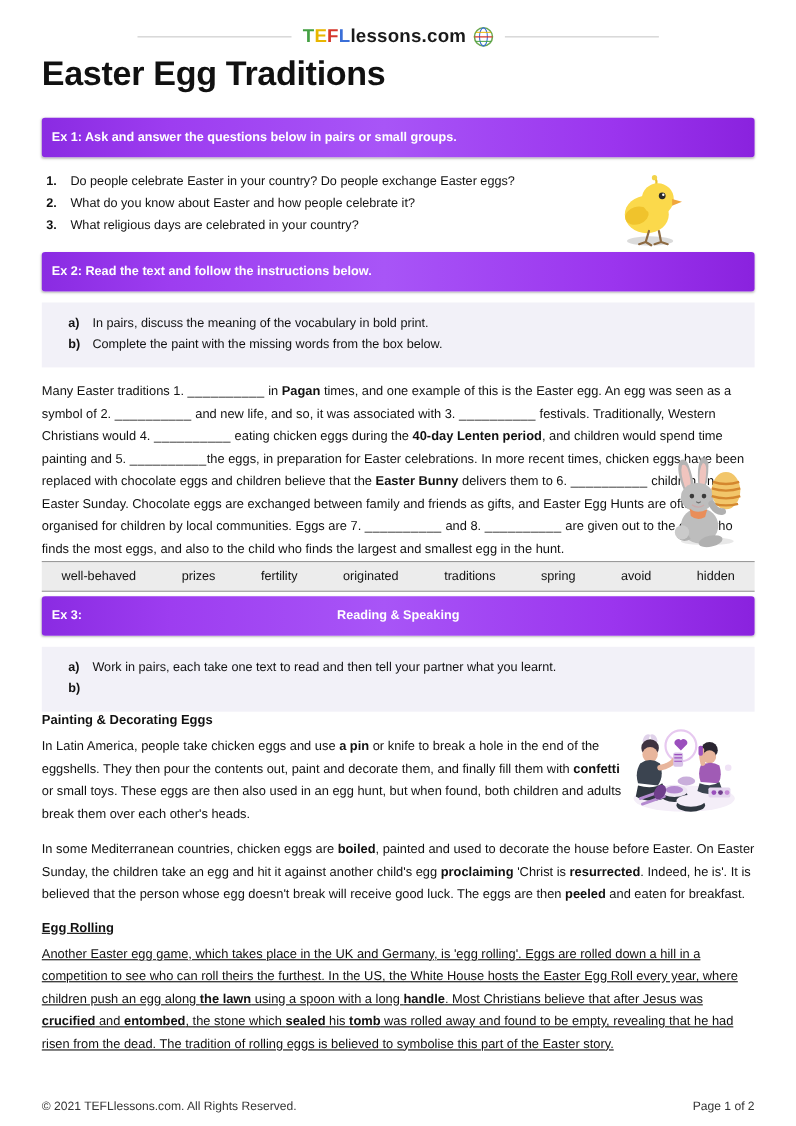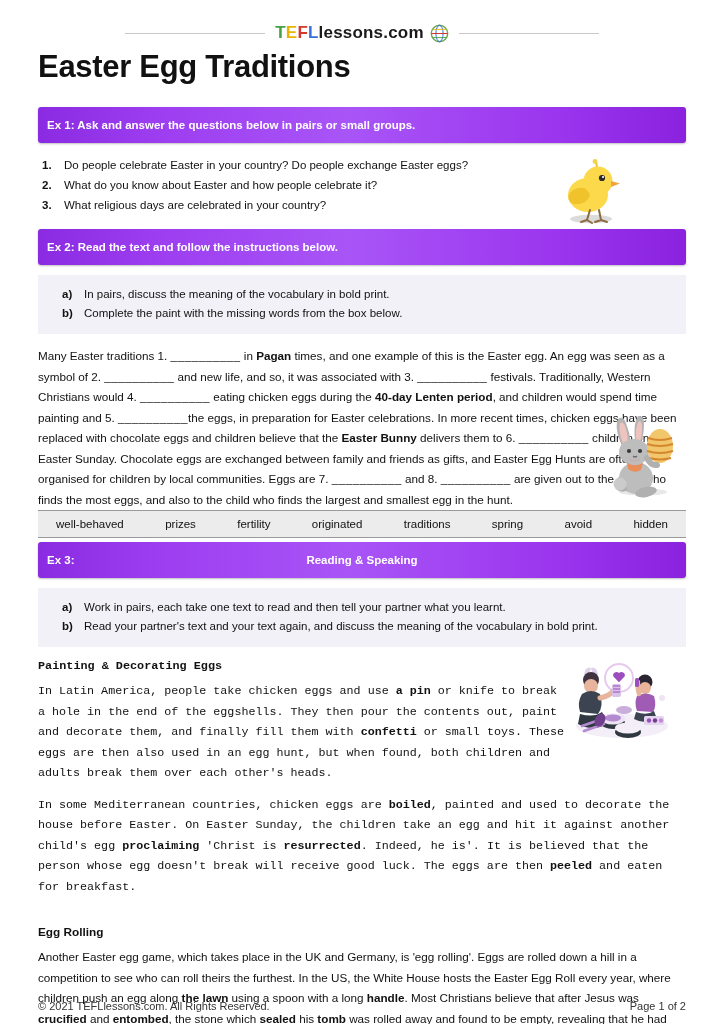--- a/index.html
+++ b/index.html
@@ -285,25 +285,24 @@
     </div>
   </div>
 
   <div class="instr-box">
     <div class="instr-row">
       <span class="mk">a)</span>
       <span>Work in pairs, each take one text to read and then tell your partner what you learnt.</span>
     </div>
     <div class="instr-row">
       <span class="mk">b)</span>
-      <span>Read your partner's text and your text again, and discuss the meaning of the vocabulary in bold print.</span>
-    </div>
-  </div>
-
-  <div style="margin-top:12px;font-family:Liberation Mono, monospace;">
+    </div>
+  </div>
+
+  <div style="">
     <div class="sec-head">Painting &amp; Decorating Eggs</div>
     <p class="para" id="sec0-p0" style="width:528px;"><span>In Latin America, people take chicken eggs and use </span><span style="font-weight: bold;">a pin</span><span> or knife to break a hole in the end of the eggshells. They then pour the contents out, paint and decorate them, and finally fill them with </span><span style="font-weight: bold;">confetti</span><span> or small toys. These eggs are then also used in an egg hunt, but when found, both children and adults break them over each other's heads.</span></p>
     <p class="para" id="sec0-p1" style="margin-top:11px;"><span>In some Mediterranean countries, chicken eggs are </span><span style="font-weight: bold;">boiled</span><span>, painted and used to decorate the house before Easter. On Easter Sunday, the children take an egg and hit it against another child's egg </span><span style="font-weight: bold;">proclaiming</span><span> 'Christ is </span><span style="font-weight: bold;">resurrected</span><span>. Indeed, he is'. It is believed that the person whose egg doesn't break will receive good luck. The eggs are then </span><span style="font-weight: bold;">peeled</span><span> and eaten for breakfast.</span></p>
   </div>
 
   <div class="art" id="art-paint">
     <svg width="100" height="90" viewBox="0 0 100 90">
       <ellipse cx="50" cy="74" rx="46" ry="12" fill="#f4eef8"></ellipse>
       <circle cx="47" cy="26" r="14" fill="none" stroke="#e7c9f0" stroke-width="2"></circle>
       <path d="M47 21 a3.4 3.4 0 0 1 5.6 3.6 l-5.6 5.6 l-5.6 -5.6 a3.4 3.4 0 0 1 5.6 -3.6z" fill="#9b4fbd"></path>
@@ -331,21 +330,21 @@
       <rect x="72" y="64" width="20" height="9" rx="1.5" fill="#e4d6ee"></rect>
       <circle cx="77" cy="68.5" r="2.2" fill="#9b4fbd"></circle>
       <circle cx="83" cy="68.5" r="2.2" fill="#6f3f8c"></circle>
       <circle cx="89" cy="68.5" r="2.2" fill="#c58ad6"></circle>
       <path d="M10 74 l20 -7 M12 79 l20 -7" stroke="#b48ad0" stroke-width="2.6" stroke-linecap="round"></path>
       <ellipse cx="28" cy="68" rx="5" ry="7" fill="#6f3f8c" transform="rotate(30 28 68)"></ellipse>
       <circle cx="90" cy="46" r="3" fill="#f0e3f6"></circle>
     </svg>
   </div>
 
-  <div style="margin-top:28px;">
+  <div style="margin-top:12px;text-decoration:underline;">
     <div class="sec-head">Egg Rolling</div>
     <p class="para" id="sec1-p0"><span>Another Easter egg game, which takes place in the UK and Germany, is 'egg rolling'. Eggs are rolled down a hill in a competition to see who can roll theirs the furthest. In the US, the White House hosts the Easter Egg Roll every year, where children push an egg along </span><span style="font-weight: bold;">the lawn</span><span> using a spoon with a long </span><span style="font-weight: bold;">handle</span><span>. Most Christians believe that after Jesus was </span><span style="font-weight: bold;">crucified</span><span> and </span><span style="font-weight: bold;">entombed</span><span>, the stone which </span><span style="font-weight: bold;">sealed</span><span> his </span><span style="font-weight: bold;">tomb</span><span> was rolled away and found to be empty, revealing that he had risen from the dead. The tradition of rolling eggs is believed to symbolise this part of the Easter story.</span></p>
   </div>
 
   <div class="footer">
     <span>© 2021 TEFLlessons.com. All Rights Reserved.</span>
     <span>Page 1 of 2</span>
   </div>
 
 </div>

